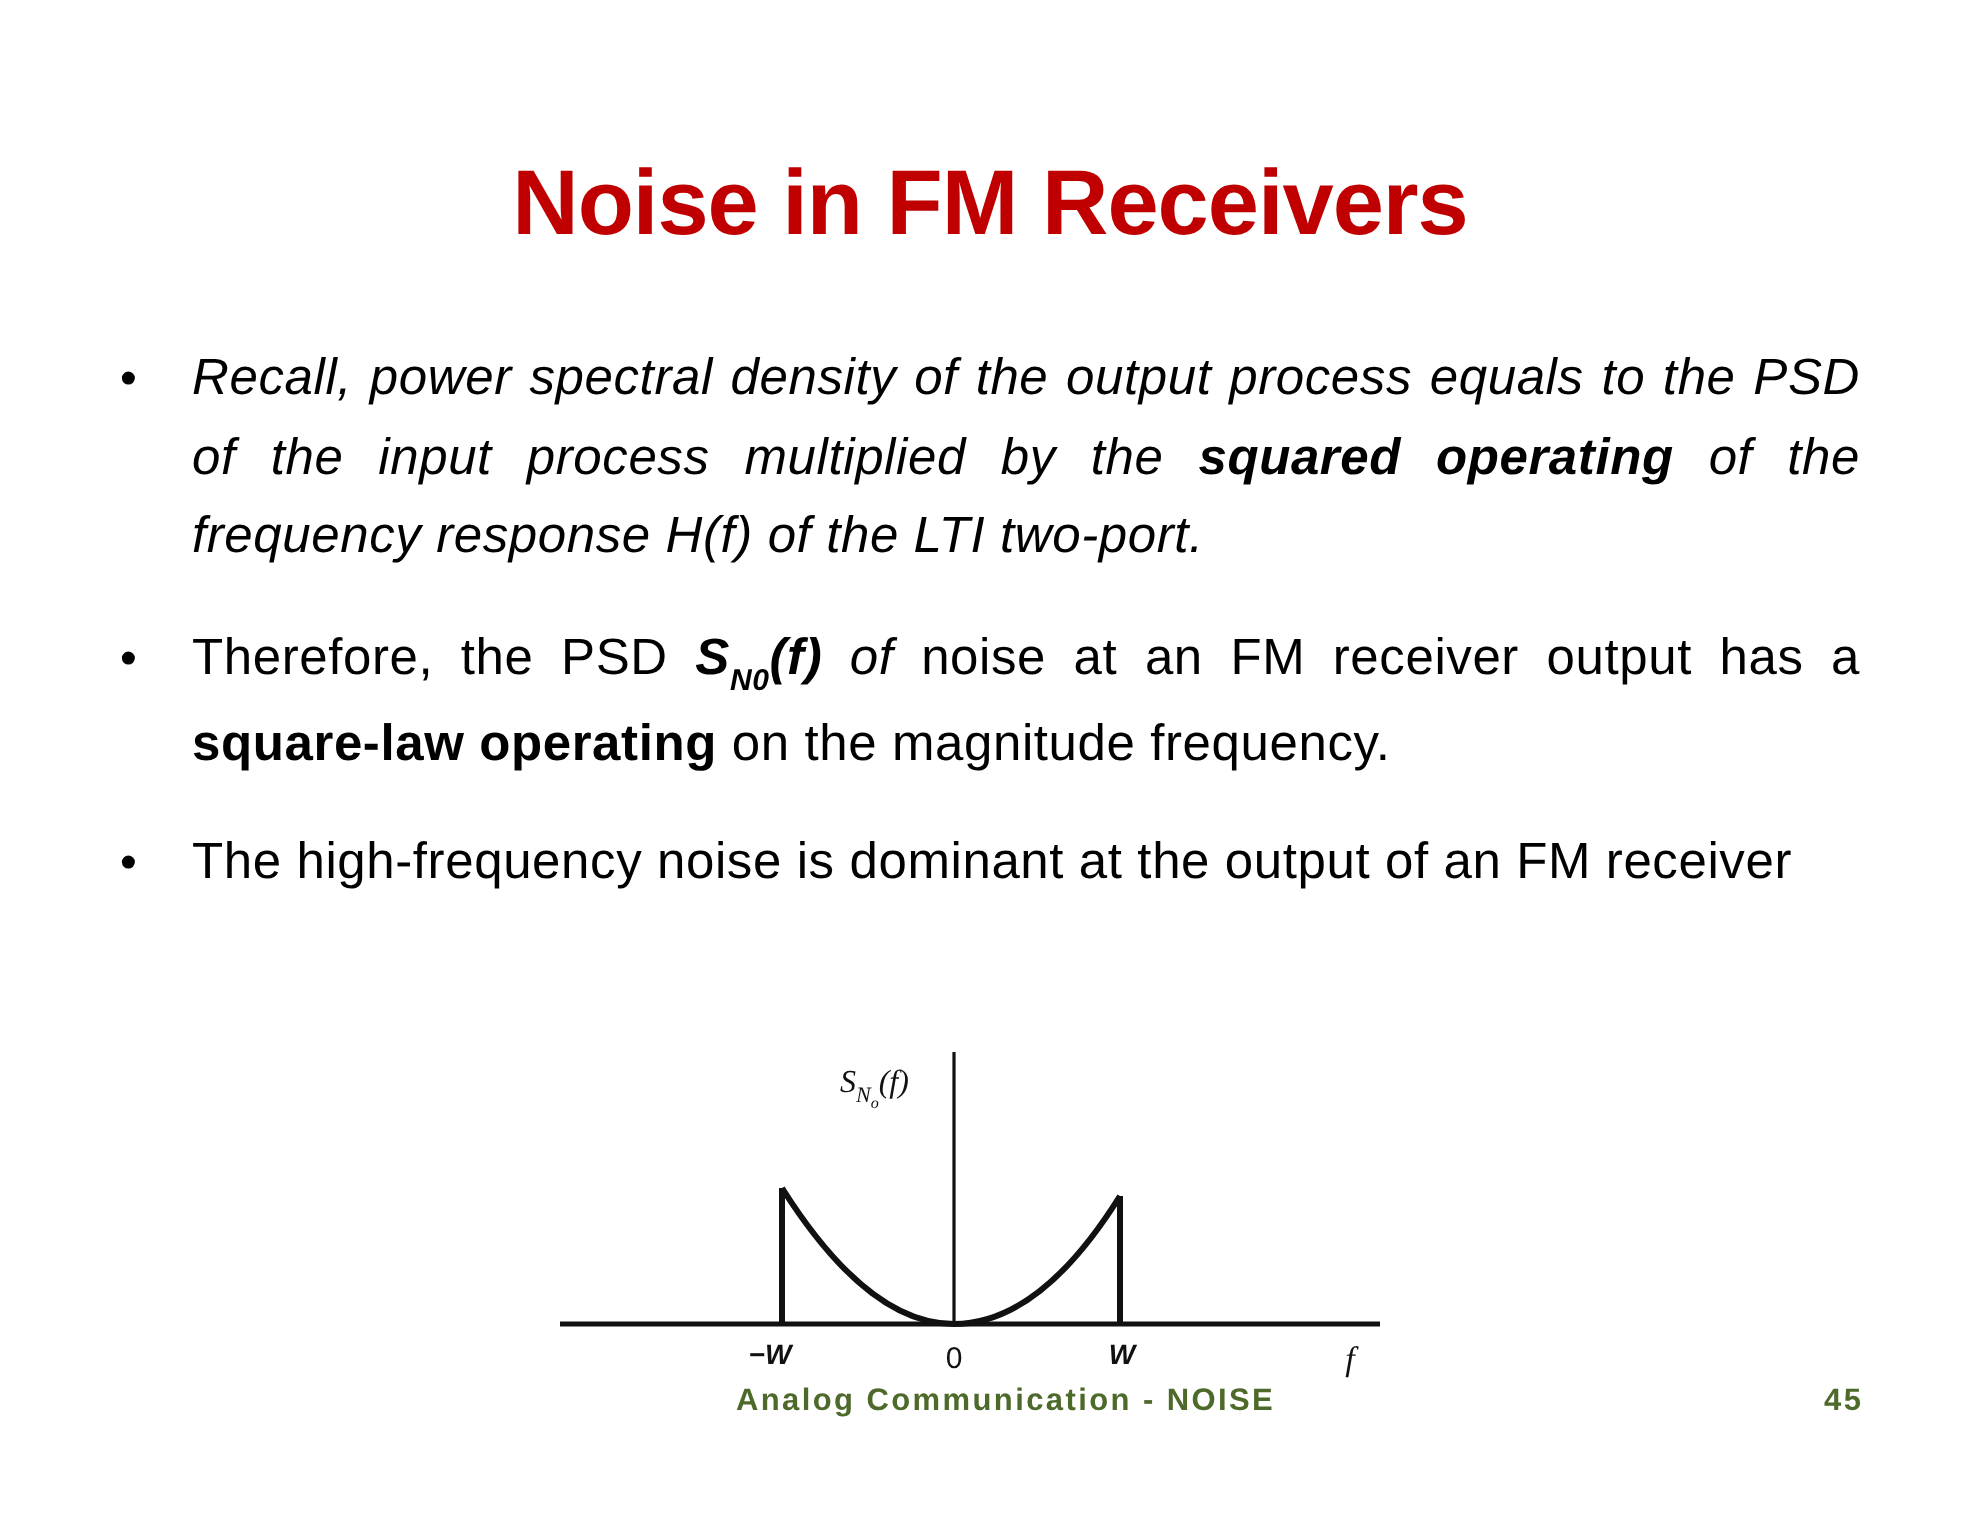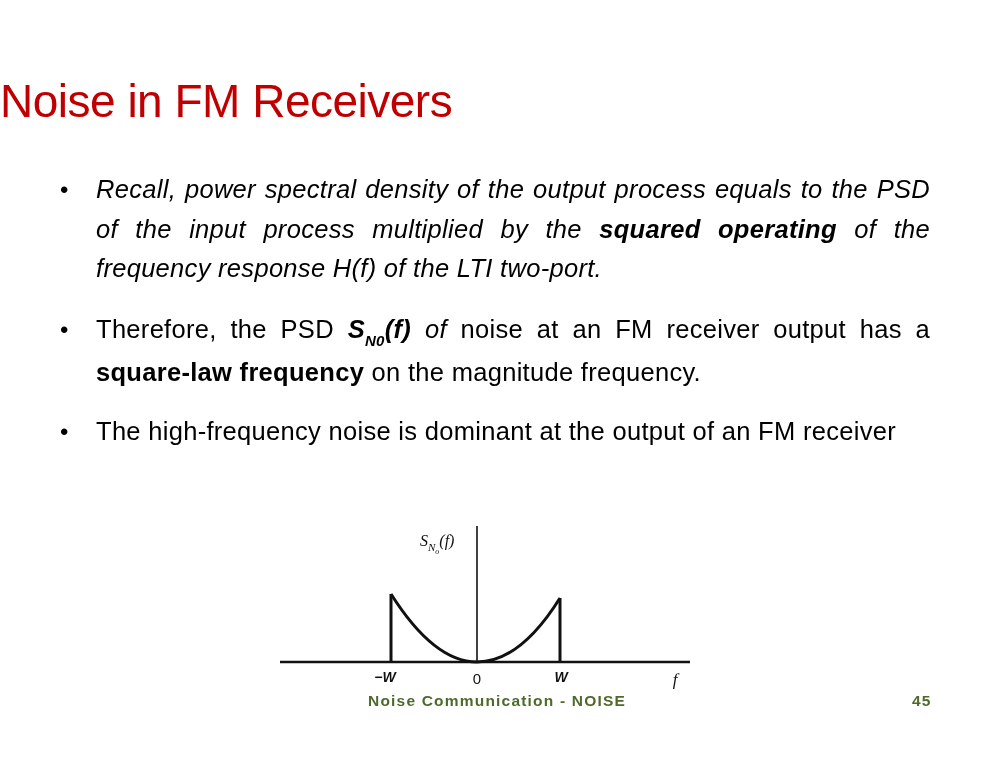--- a/index.html
+++ b/index.html
@@ -1,17 +1,17 @@
 <!DOCTYPE html>
 <html><head>
 <meta charset="utf-8">
 <style>
   html, body { margin: 0; padding: 0; background: #ffffff; }
   body { width: 990px; height: 765px; position: relative; overflow: hidden; font-family: "Liberation Sans", sans-serif; color: #000; }
-  .title { position: absolute; left: 0; top: 74px; width: 990px; text-align: left; font-size: 46px; color: #c00000; letter-spacing: -0.5px; }
+  .title { position: absolute; left: 0; top: 74px; width: 990px; text-align: center; font-size: 46px; color: #c00000; letter-spacing: -0.5px; font-weight: bold; }
   .bullet { position: absolute; left: 60px; width: 870px; font-size: 25.5px; line-height: 39.5px; }
   .bullet .dot { position: absolute; left: 0; top: 0; font-size: 24px; }
   .bullet .txt { margin-left: 36px; text-align: justify; text-align-last: left; letter-spacing: 0.3px; }
   .b1 { top: 170px; }
   .b2 { top: 310px; }
   .b3 { top: 412px; }
   .it { font-style: italic; }
   .bd { font-weight: bold; }
   .sub { font-size: 15px; position: relative; top: 8px; margin-top: 48px; }
   .diagram { position: absolute; left: 270px; top: 518px; width: 430px; height: 180px; }
@@ -24,21 +24,21 @@
 <div>
   <div class="title">Noise in FM Receivers</div>
 
   <div class="bullet b1">
     <span class="dot">•</span>
     <div class="txt"><span class="it">Recall, power spectral density of the output process equals to the PSD of the input process multiplied by the </span><span class="it bd">squared operating</span><span class="it"> of the frequency response H(f) of the LTI two-port.</span></div>
   </div>
 
   <div class="bullet b2">
     <span class="dot">•</span>
-    <div class="txt"><span>Therefore, the PSD </span><span class="it bd">S</span><span class="it bd sub">N0</span><span class="it bd">(f)</span><span class="it"> of</span><span> noise at an FM receiver output has a </span><span class="bd">square-law frequency</span><span> on the magnitude frequency.</span></div>
+    <div class="txt"><span>Therefore, the PSD </span><span class="it bd">S</span><span class="it bd sub">N0</span><span class="it bd">(f)</span><span class="it"> of</span><span> noise at an FM receiver output has a </span><span class="bd">square-law operating</span><span> on the magnitude frequency.</span></div>
   </div>
 
   <div class="bullet b3">
     <span class="dot">•</span>
     <div class="txt" style="text-align:right;"><span>The high-frequency noise is dominant at the output of an FM receiver</span></div>
   </div>
 
   <div class="diagram">
     <svg width="430" height="180" viewBox="0 0 430 180" xmlns="http://www.w3.org/2000/svg">
 
@@ -54,15 +54,15 @@
 
       <text x="150" y="28" font-family="Liberation Serif, serif" font-style="italic" font-size="16" fill="#111"><tspan>S</tspan><tspan font-size="11" dy="5">N</tspan><tspan font-size="8" dy="3">o</tspan><tspan font-size="16" dy="-8">(f)</tspan></text>
 
       <text x="115" y="164" text-anchor="middle" font-family="Liberation Sans, sans-serif" font-style="italic" font-weight="bold" font-size="14" fill="#111">−W</text>
       <text x="207" y="166" text-anchor="middle" font-family="Liberation Sans, sans-serif" font-size="15" fill="#111">0</text>
       <text x="291" y="164" text-anchor="middle" font-family="Liberation Sans, sans-serif" font-style="italic" font-weight="bold" font-size="14" fill="#111">W</text>
       <text x="405" y="167" text-anchor="middle" font-family="Liberation Serif, serif" font-style="italic" font-size="17" fill="#111">f</text>
     </svg>
   </div>
 
-  <div class="footer-left">Noise Communication - NOISE</div>
+  <div class="footer-left">Analog Communication - NOISE</div>
   <div class="footer-right">45</div>
 </div>
 
 </body></html>

